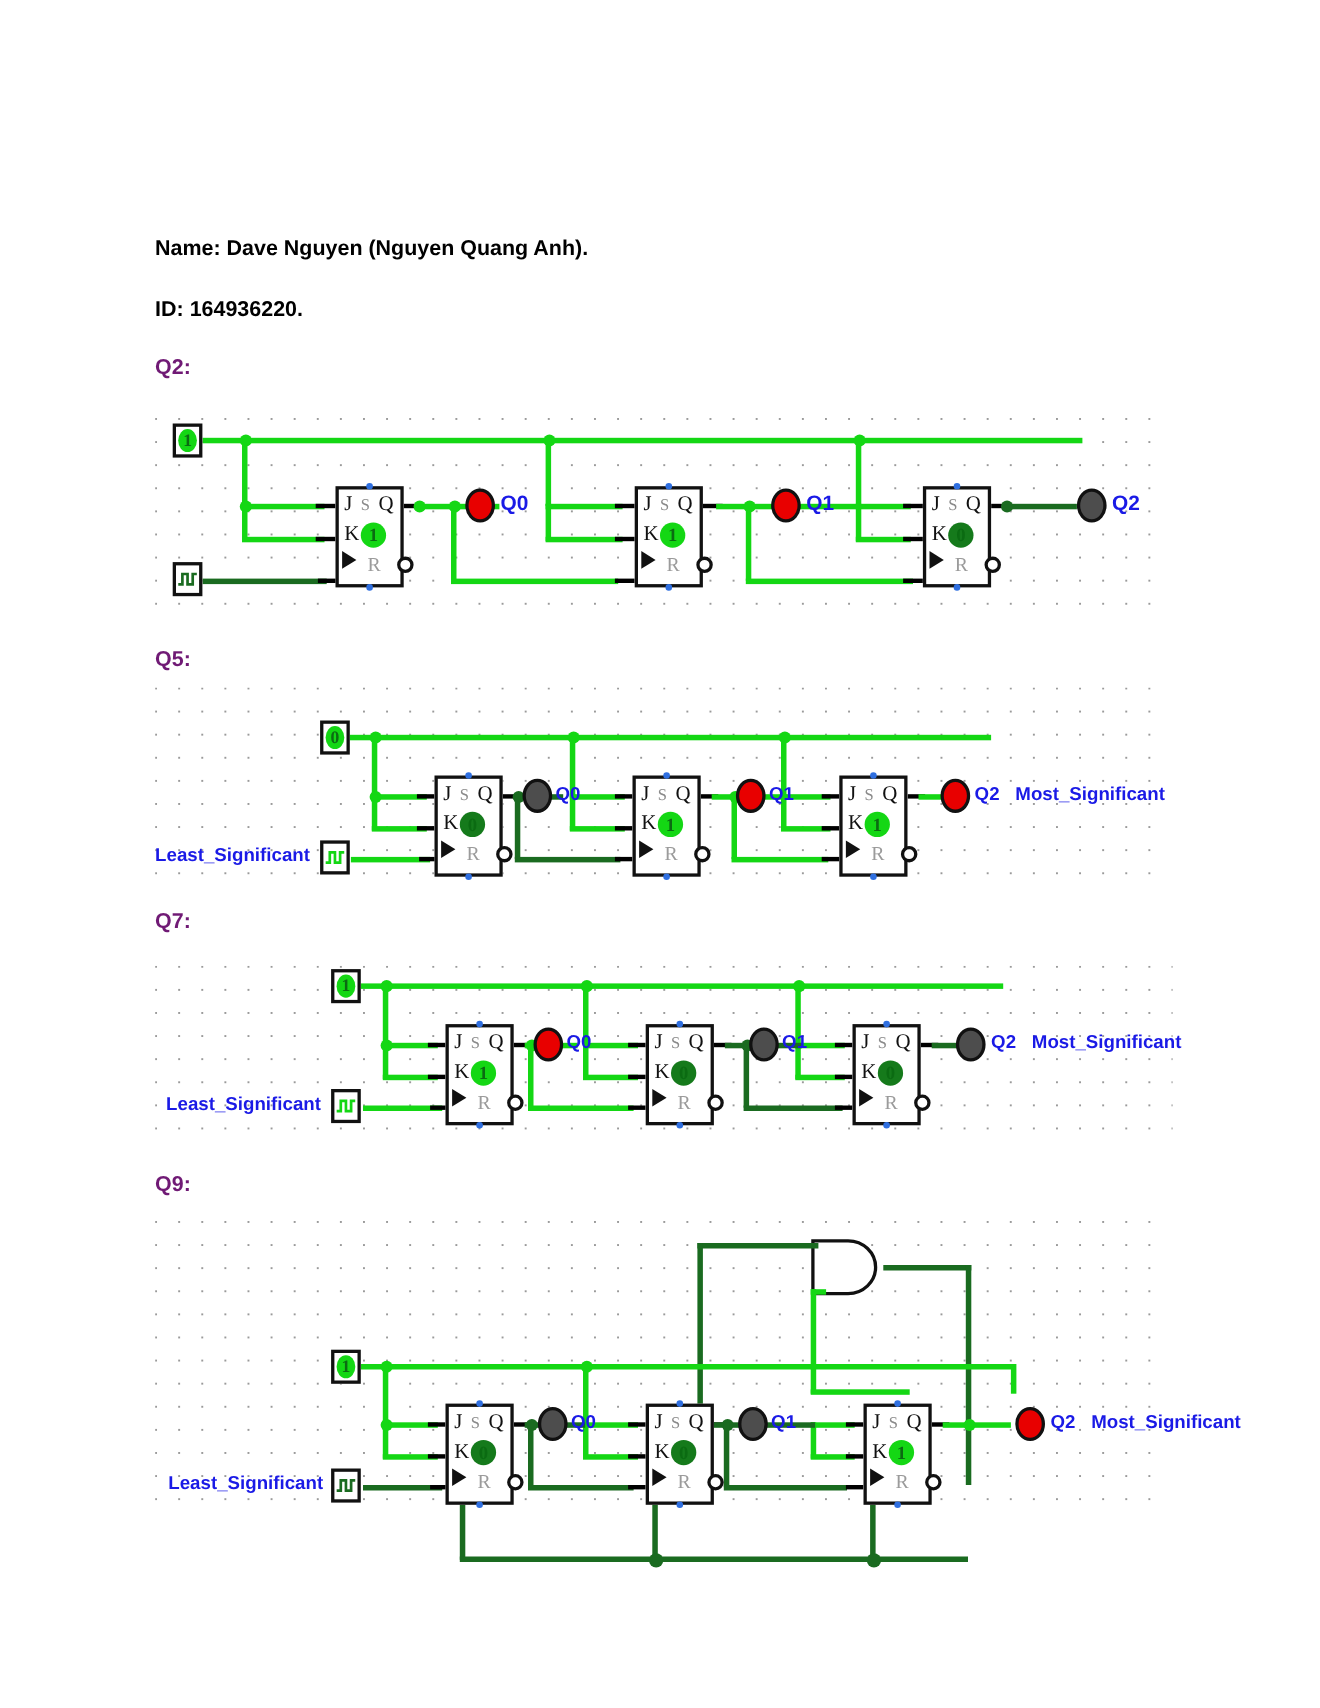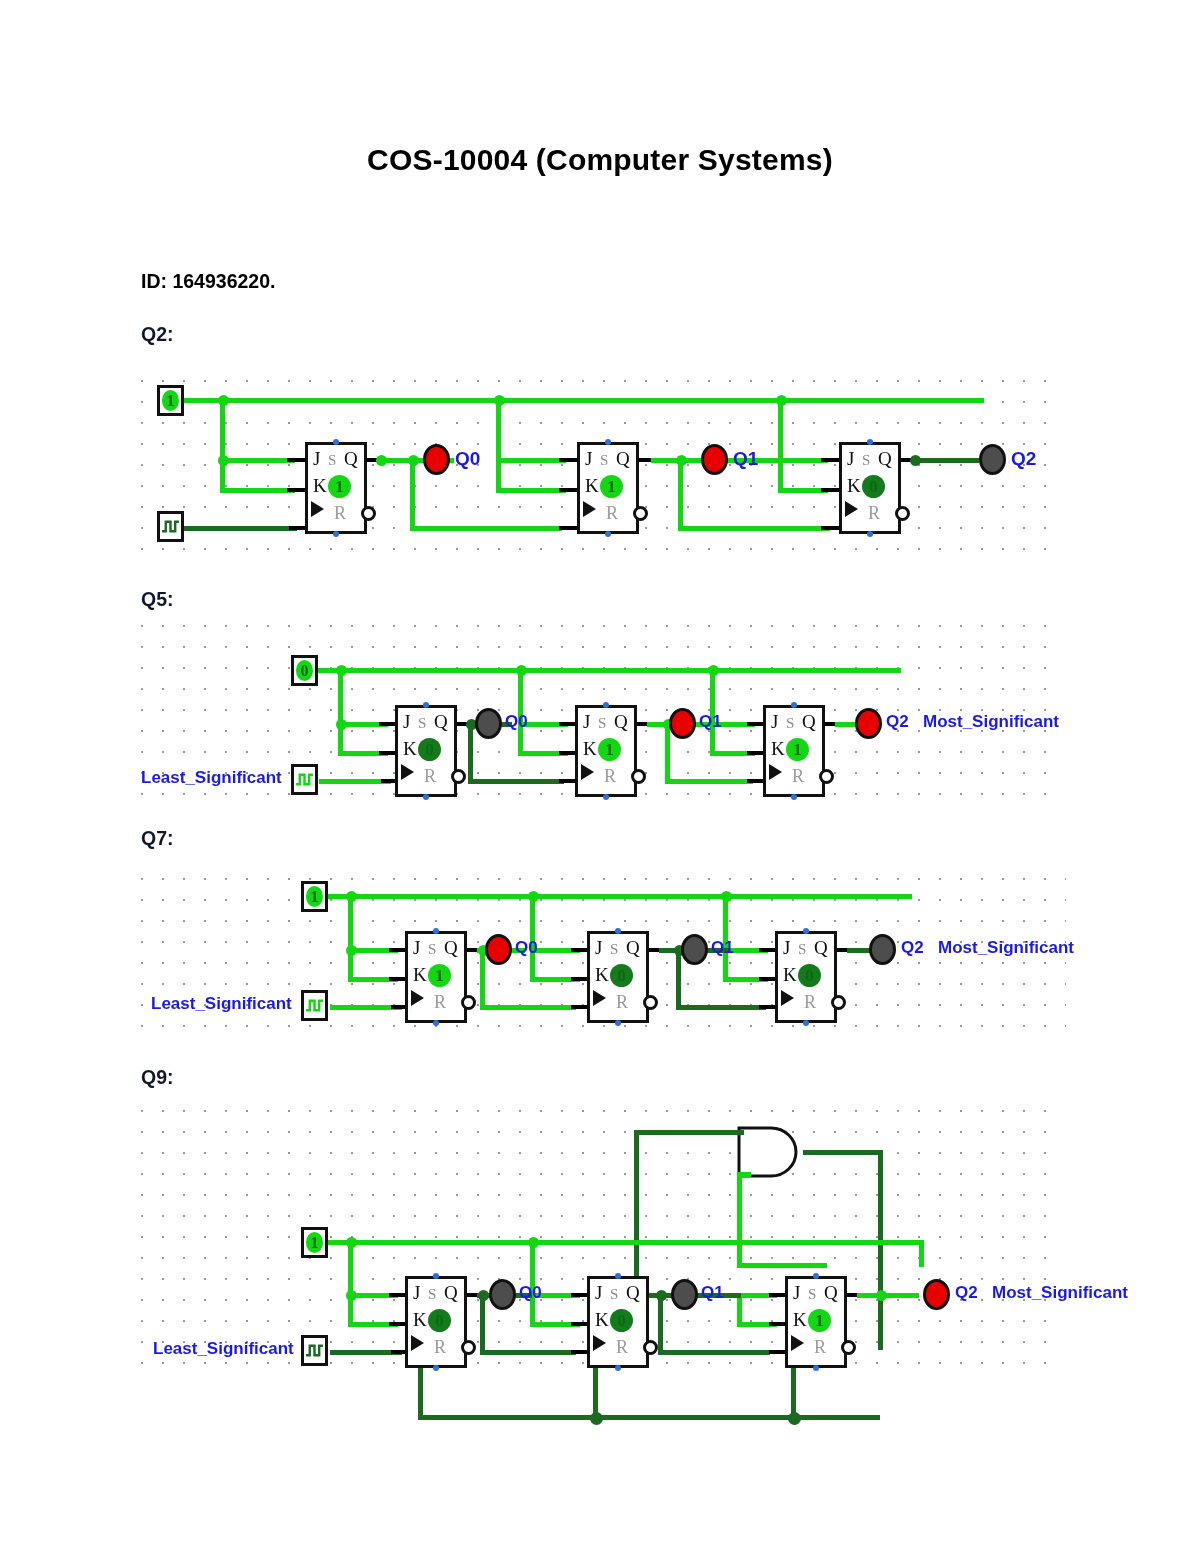--- a/index.html
+++ b/index.html
@@ -14,21 +14,21 @@
     position:absolute;left:0;top:143px;width:1200px;text-align:center;
     font-size:30px;font-weight:bold;color:#000;letter-spacing:.2px;
   }
   .para{
     position:absolute;left:141px;font-size:19.5px;font-weight:bold;color:#000;
     white-space:nowrap;
   }
   .p-name{top:215px;}
   .p-id{top:270px;}
   .sec-label{
-    position:absolute;left:141px;font-size:19.5px;font-weight:bold;color:#0f172a;
+    position:absolute;left:141px;font-size:19.5px;font-weight:bold;color:#701a75;
   }
 
   
   .canvas{
     position:absolute;
     background-color:#ffffff;
     background-image:
       radial-gradient(circle at 1px 1px, #9a9a9a 1.05px, rgba(0,0,0,0) 1.2px);
     background-size:21px 21px;
     background-position:0 0;
@@ -90,21 +90,21 @@
   .bl.sm{font-size:17px;}
 
   
   .andg{position:absolute;}
 </style>
 </head>
 <body>
 
 <div class="page">
 
-  <div class="doc-title">COS-10004 (Computer Systems)</div>
+  <div class="para p-name">Name: Dave Nguyen (Nguyen Quang Anh).</div>
   <div class="para p-id">ID: 164936220.</div>
 
   <div class="sec-label" style="top:323px">Q2:</div>
 
   <div class="canvas" style="left:141px;top:380px;width:918px;height:175px;">
 
     <div class="w h" style="left:43px;top:18px;width:800px;"></div>
     <div class="dot" style="left:82px;top:20px;"></div>
     <div class="dot" style="left:358px;top:20px;"></div>
     <div class="dot" style="left:640px;top:20px;"></div>

